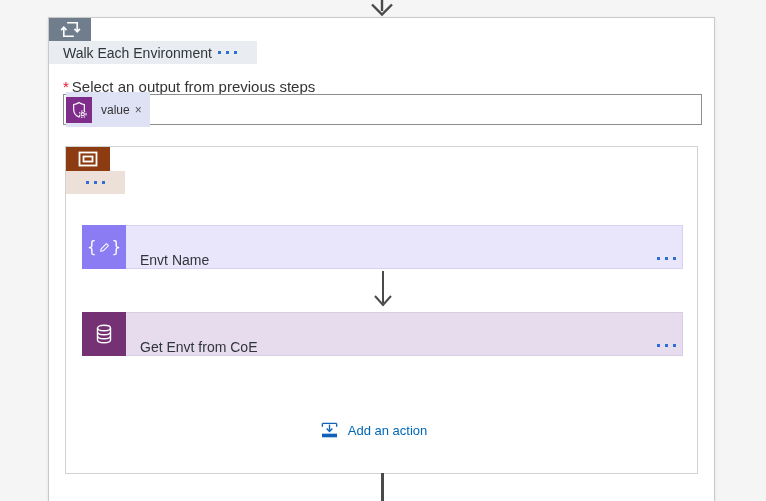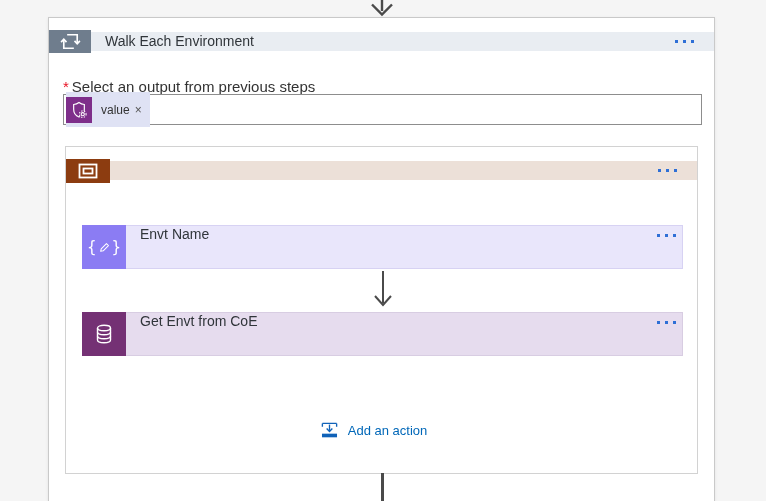--- a/index.html
+++ b/index.html
@@ -10,21 +10,21 @@
 
   
   .top-arrow{position:absolute;left:368px;top:0;}
   .bottom-line{position:absolute;left:381px;top:473px;width:3px;height:28px;background:#4a4a4a;}
 
   
   .loop-card{position:absolute;left:48px;top:17px;width:667px;height:484px;
              background:#ffffff;border:1px solid #c9c9c9;border-bottom:none;
              box-sizing:border-box;box-shadow:0 1px 3px rgba(0,0,0,.08);}
 
-  .card-header{display:flex;align-items:center;cursor:pointer;}
+  .card-header{display:flex;align-items:flex-start;cursor:pointer;flex-direction:column;}
   .loop-card .card-header{height:46px;}
   .hdr-icon{flex:none;display:flex;align-items:center;justify-content:center;}
   .loop-card .hdr-icon{width:42px;background:#6f7d8d;}
   .hdr-bar{flex:1;display:flex;align-items:center;padding:0 14px;}
   .loop-card .hdr-bar{background:#e9edf2;}
   .hdr-title{font-size:14px;color:#30353a;flex:1;white-space:nowrap;}
 
   .menu-btn{display:flex;gap:5px;align-items:center;padding:8px 6px;cursor:pointer;margin-left:auto;}
   .menu-btn i{width:3px;height:3px;background:#2e6fd6;}
 
@@ -43,21 +43,21 @@
   
   .scope-card{position:absolute;left:16px;top:128px;width:633px;height:328px;
               background:#fff;border:1px solid #d2d2d2;box-sizing:border-box;}
   .scope-card .card-header{height:47px;}
   .scope-card .hdr-icon{width:44px;background:#8c3c10;}
   .scope-card .hdr-bar{background:#ece0d8;}
 
   
   .action-row{position:absolute;left:16px;width:601px;height:44px;display:flex;cursor:pointer;}
   .row-icon{width:44px;flex:none;display:flex;align-items:center;justify-content:center;}
-  .row-bar{flex:1;display:flex;align-items:flex-start;padding:0 0 0 14px;
+  .row-bar{flex:1;display:flex;align-items:flex-end;padding:0 0 0 14px;
            border:1px solid;border-left:none;box-sizing:border-box;}
   .row-title{font-size:14px;color:#30353a;flex:1;white-space:nowrap;}
 
   .row-compose{top:78px;}
   .row-compose .row-icon{background:#8b7cf3;}
   .row-compose .row-bar{background:#e9e6fb;border-color:#d7d2f3;}
   .row-dataverse{top:165px;}
   .row-dataverse .row-icon{background:#743174;}
   .row-dataverse .row-bar{background:#e6dcee;border-color:#d8cde2;}
 

